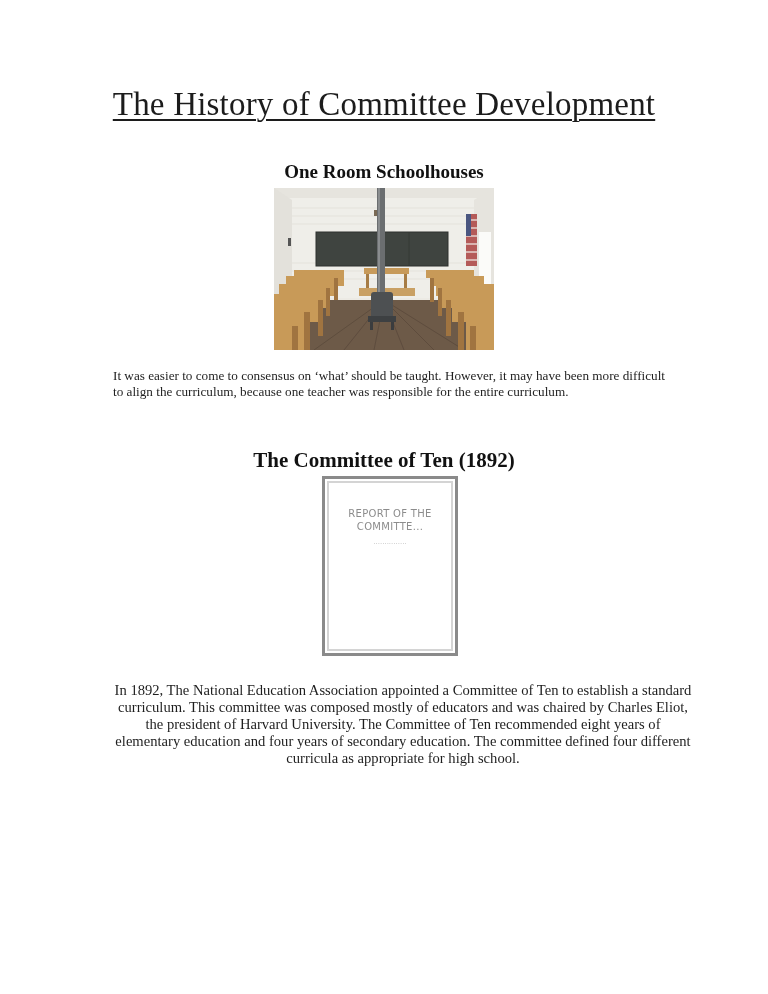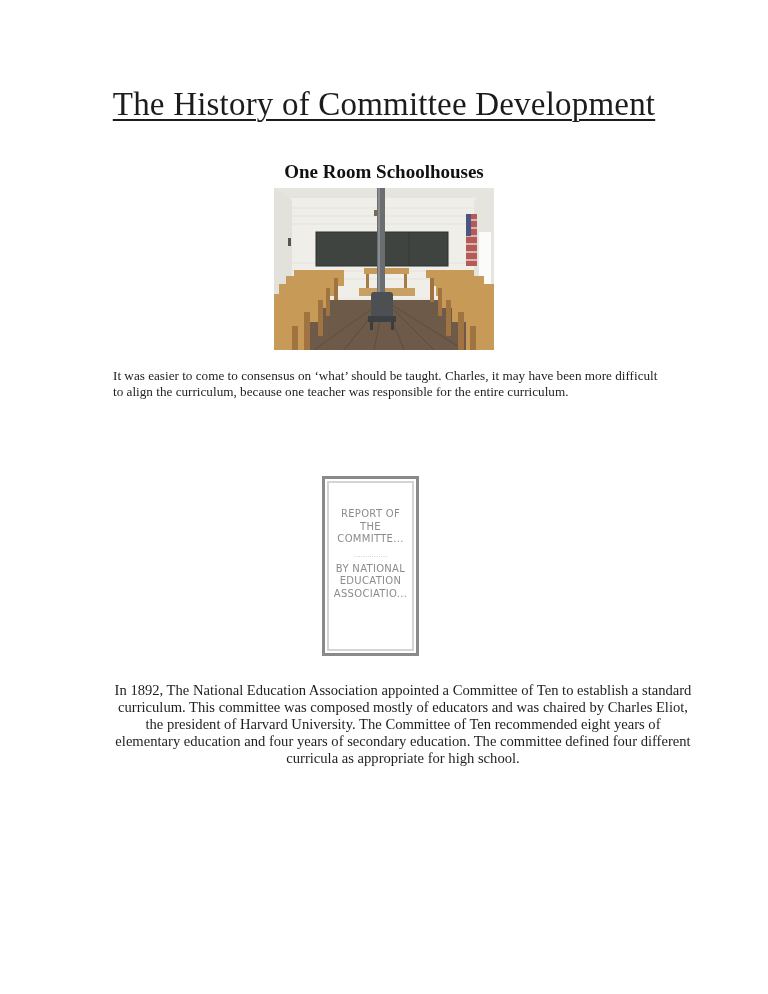--- a/index.html
+++ b/index.html
@@ -82,21 +82,21 @@
       top: 682px;
       font-size: 14.6px;
       line-height: 17px;
       width: 580px;
       text-align: center;
     }
     .cover {
       position: absolute;
       left: 322px;
       top: 476px;
-      width: 97px;
+      width: 136px;
       height: 180px;
       box-sizing: border-box;
       border: 3px solid #8a8a8a;
       background: #ffffff;
       padding-left: 48px;
     }
     .cover-inner {
       position: absolute;
       left: 2px; top: 2px; right: 2px; bottom: 2px;
       border: 2px solid #d4d4d4;
@@ -223,26 +223,26 @@
       <rect x="104" y="0" width="2" height="108" fill="#8a8d8f"></rect>
       <rect x="100" y="22" width="3" height="6" fill="#7a6a55"></rect>
 
       <rect x="97" y="104" width="22" height="26" rx="3" fill="#4d5052"></rect>
       <rect x="94" y="128" width="28" height="6" fill="#3d4042"></rect>
       <rect x="96" y="134" width="3" height="8" fill="#3a3c3e"></rect>
       <rect x="117" y="134" width="3" height="8" fill="#3a3c3e"></rect>
     </svg>
   </div>
 
-  <p class="para one">It was easier to come to consensus on ‘what’ should be taught.  Charles, it may have been more difficult to align the curriculum, because one teacher was responsible for the entire curriculum.</p>
-
+  <p class="para one">It was easier to come to consensus on ‘what’ should be taught.  However, it may have been more difficult to align the curriculum, because one teacher was responsible for the entire curriculum.</p>
+
+  <h2 class="h2 two">The Committee of Ten (1892)</h2>
 
   <div class="cover">
     <div class="cover-inner">
       <div class="cover-title">REPORT OF THE COMMITTE...</div>
       <div class="cover-dots">...............</div>
-      <div class="cover-author">BY NATIONAL EDUCATION ASSOCIATIO...</div>
     </div>
   </div>
 
   <p class="para two">In 1892, The National Education Association appointed a Committee of Ten to establish a standard curriculum. This committee was composed mostly of educators and was chaired by Charles Eliot, the president of Harvard University.  The Committee of Ten recommended eight years of elementary education and four years of secondary education. The committee defined four different curricula as appropriate for high school.</p>
 
 </div>
 
 </body></html>

